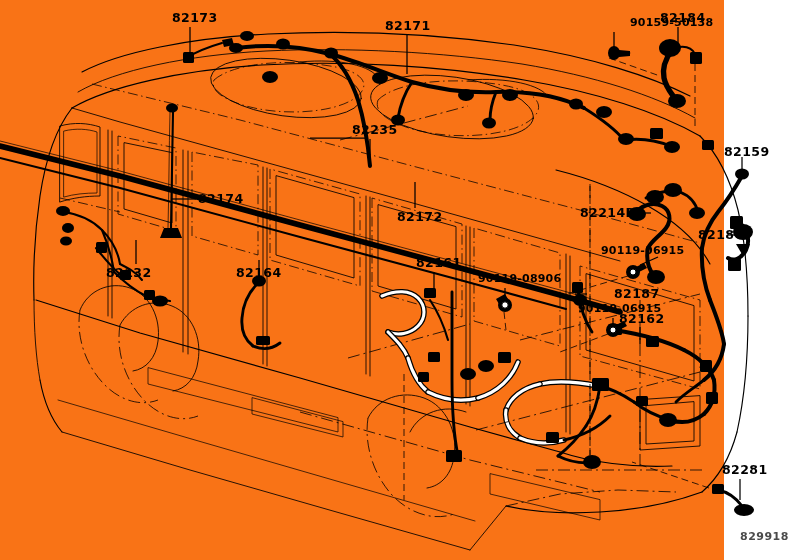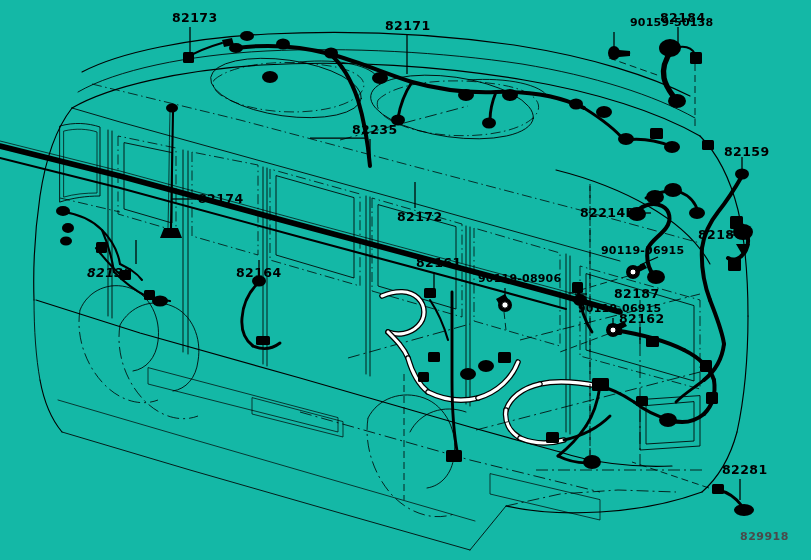--- a/index.html
+++ b/index.html
@@ -2,21 +2,21 @@
 <html><head>
 <meta charset="utf-8">
 <title>Parts Diagram</title>
 <style>
   html,body{margin:0;padding:0;background:#ffffff;}
   body{
     width:811px;height:560px;
     font-family:"DejaVu Sans","Liberation Sans",sans-serif;
     overflow:hidden;position:relative;
   }
-  #sheet{position:relative;width:811px;height:560px;background:#14b8a6;}
+  #sheet{position:relative;width:724px;height:560px;background:#f97316;}
   svg#diagram{position:absolute;left:0;top:0;width:811px;height:560px;}
 
   .lbl{
     position:absolute;
     font-family:"DejaVu Sans","Liberation Sans",sans-serif;
     font-size:12.5px;
     font-weight:bold;
     color:#000;
     letter-spacing:0.4px;
     white-space:nowrap;
@@ -395,21 +395,21 @@
 <div class="lbl" style="left:660px;top:12px;">82184</div>
 <div class="lbl" style="left:352px;top:124px;">82235</div>
 <div class="lbl" style="left:724px;top:146px;">82159</div>
 <div class="lbl" style="left:198px;top:193px;">82174</div>
 <div class="lbl" style="left:397px;top:211px;">82172</div>
 <div class="lbl" style="left:580px;top:207px;">82214B</div>
 <div class="lbl" style="left:698px;top:229px;text-align:right;">82186</div>
 <div class="lbl small" style="left:601px;top:245px;">90119-06915</div>
 <div class="lbl" style="left:416px;top:257px;">82161</div>
 <div class="lbl small" style="left:478px;top:273px;">90119-08906</div>
-<div class="lbl" style="left:87px;top:267px;font-style:italic;">82132</div>
+<div class="lbl" style="left:106px;top:267px;">82132</div>
 <div class="lbl" style="left:236px;top:267px;">82164</div>
 <div class="lbl" style="left:586px;top:288px;margin-left:28px;">82187</div>
 <div class="lbl small" style="left:578px;top:303px;">90119-06915</div>
 <div class="lbl" style="left:619px;top:313px;">82162</div>
 <div class="lbl" style="left:722px;top:464px;">82281</div>
 
 <div class="figcode" style="left:740px;top:530px;">829918</div>
 
 </div>
 

